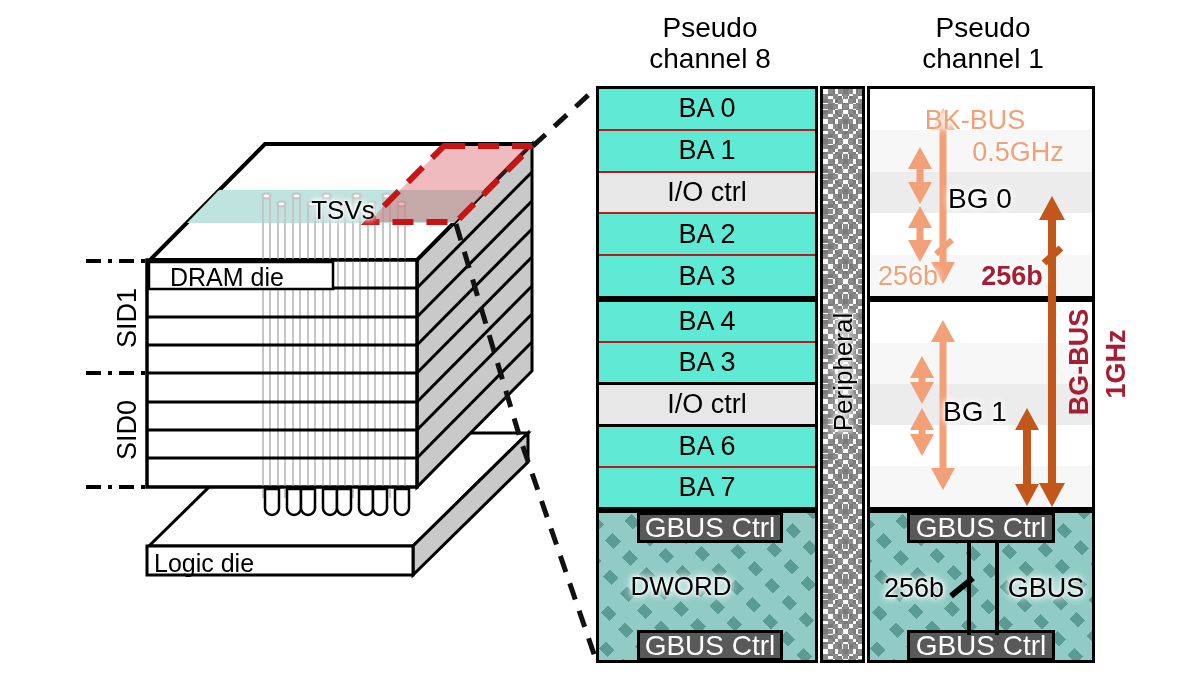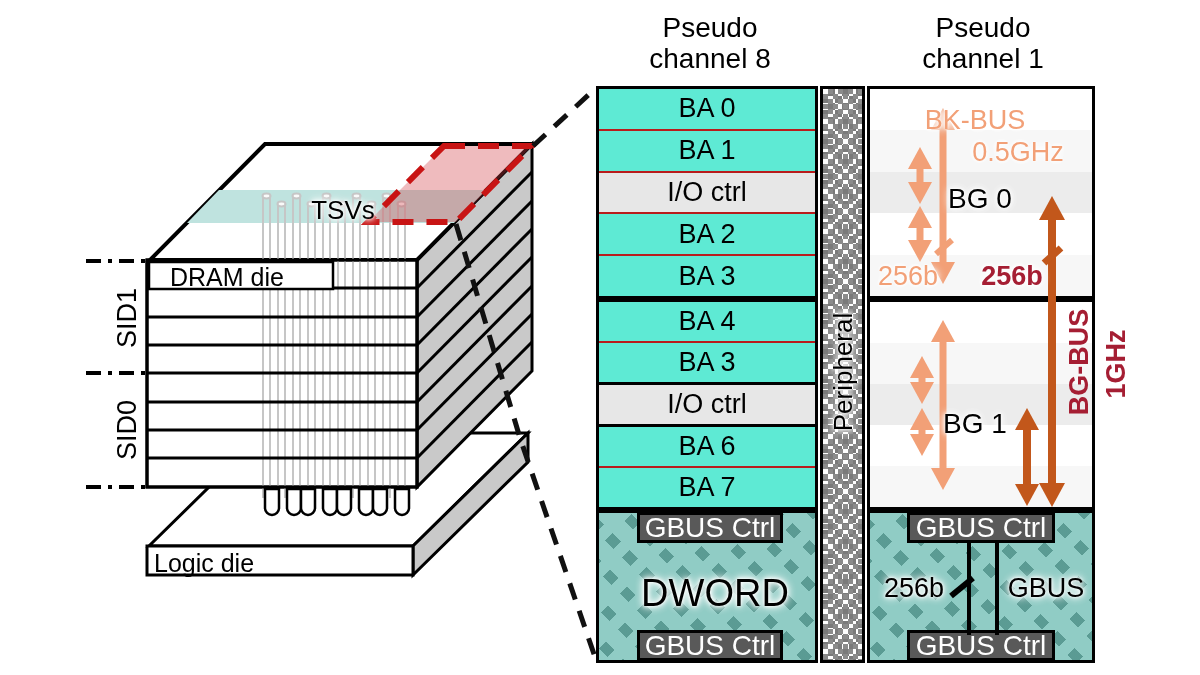--- a/index.html
+++ b/index.html
@@ -259,23 +259,23 @@
     <div class="lbl" style="left:170px;top:263px;font-size:25px;">DRAM die</div>
     <div class="lbl" style="left:154px;top:549px;font-size:25px;">Logic die</div>
     <div class="lbl rot" style="left:76px;top:304px;width:100px;height:28px;font-size:27px;">SID1</div>
     <div class="lbl rot" style="left:76px;top:416px;width:100px;height:28px;font-size:27px;">SID0</div>
 
     <div class="lbl rot glow" style="left:768px;top:358px;width:150px;height:28px;font-size:26px;">Peripheral</div>
 
     <div class="lbl c-lo center glow" style="left:914px;top:105px;width:122px;font-size:27px;">BK-BUS</div>
     <div class="lbl c-lo center glow" style="left:957px;top:137px;width:122px;font-size:27px;">0.5GHz</div>
     <div class="lbl center glow" style="left:930px;top:183px;width:100px;font-size:28px;text-align:center;">BG 0</div>
-    <div class="lbl center glow" style="left:925px;top:408px;width:100px;font-size:28px;">BG 1</div>
+    <div class="lbl center glow" style="left:925px;top:396px;width:100px;font-size:28px;">BG 1</div>
     <div class="lbl c-lo center glow" style="left:868px;top:261px;width:80px;font-size:27px;">256b</div>
     <div class="lbl c-cr center glow" style="left:972px;top:261px;width:80px;font-size:27px;font-weight:700;">256b</div>
     <div class="lbl rot c-cr" style="left:1008px;top:348px;width:140px;height:28px;font-size:27px;font-weight:700;">BG-BUS</div>
     <div class="lbl rot c-cr" style="left:1065px;top:350px;width:100px;height:28px;font-size:27px;font-weight:700;">1GHz</div>
 
-    <div class="lbl center glow" style="left:640px;top:572px;width:150px;font-size:38px;">DWORD</div>
+    <div class="lbl center glow" style="left:606px;top:572px;width:150px;font-size:26px;">DWORD</div>
     <div class="lbl center glow" style="left:874px;top:573px;width:80px;font-size:27px;">256b</div>
     <div class="lbl center glow" style="left:1000px;top:573px;width:92px;font-size:27px;">GBUS</div>
   </div>
 </div>
 
 </body></html>

